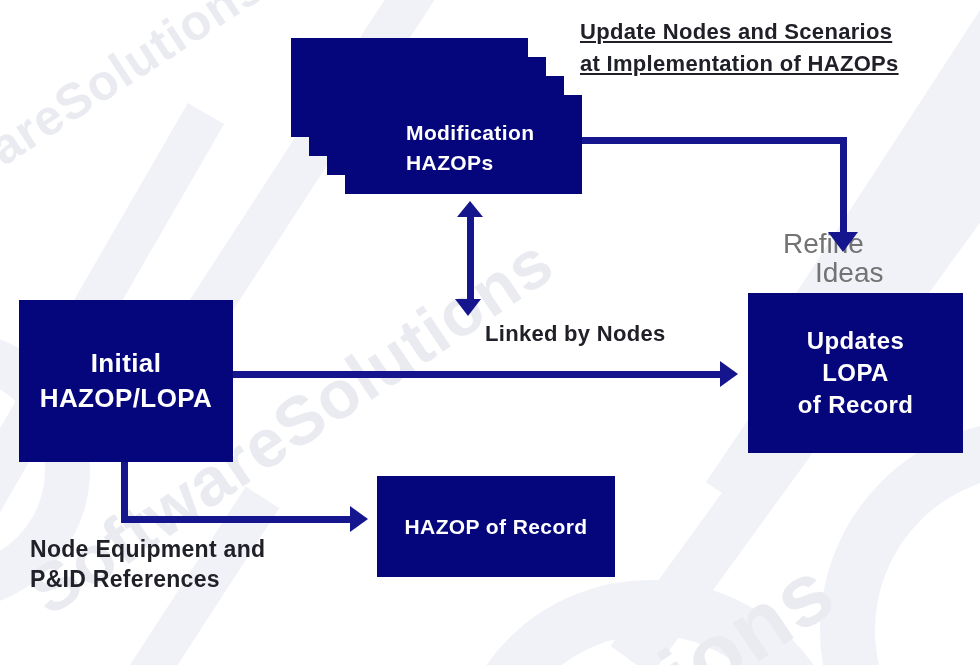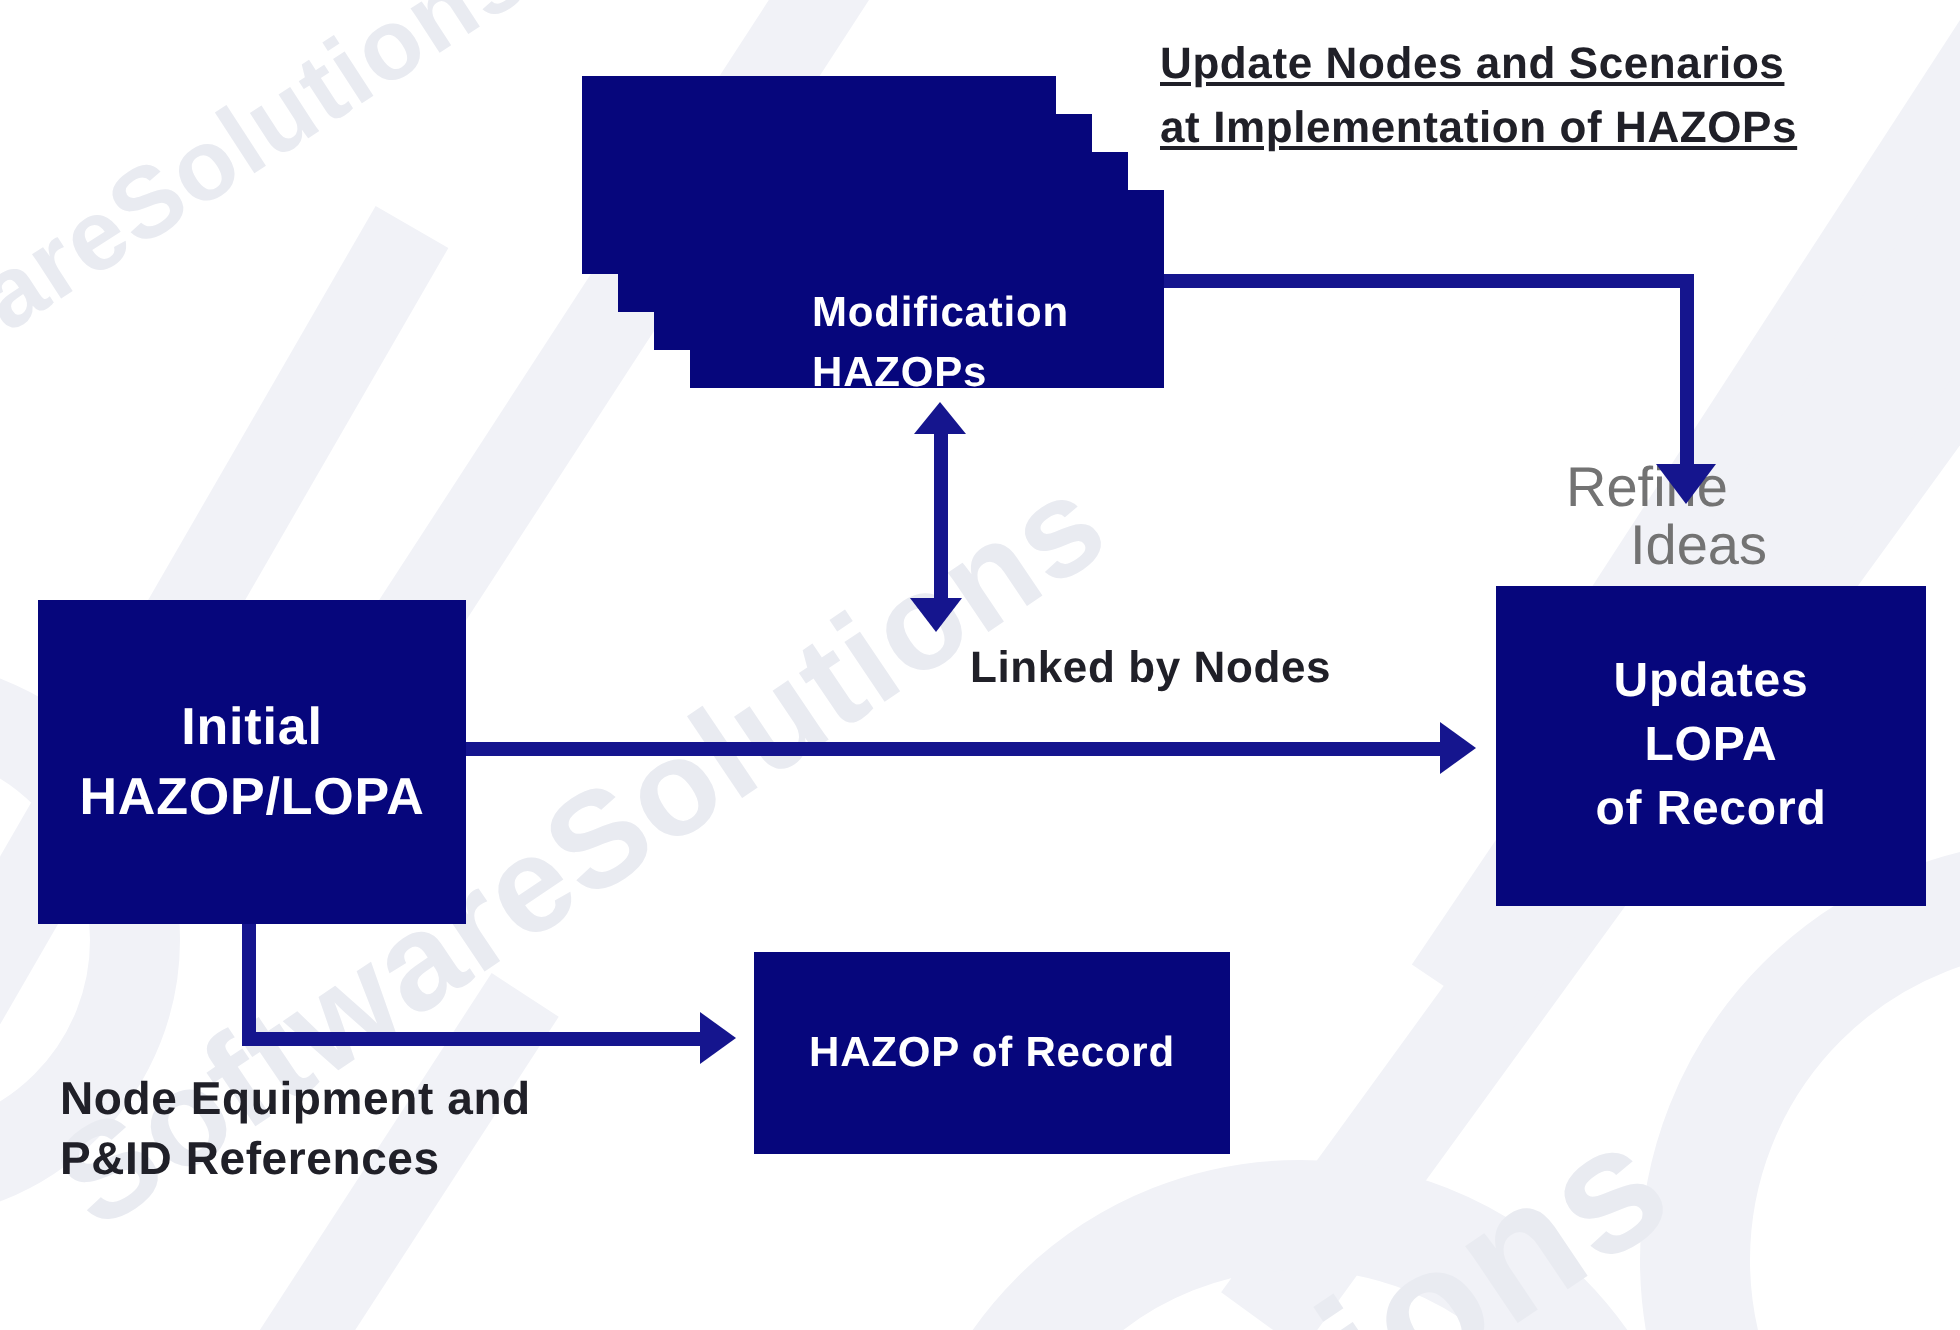--- a/index.html
+++ b/index.html
@@ -19,21 +19,21 @@
     position:absolute;color:#737373;font-size:28px;font-weight:400;
     white-space:nowrap;z-index:2;
   }
   
   .navy{background:#06067c;}
   .box{position:absolute;box-sizing:border-box;z-index:5;}
   .box-label{
     color:#ffffff;font-weight:bold;letter-spacing:0.4px;
   }
   .stack-box{position:absolute;width:237px;height:99px;z-index:4;}
-  .mod-text{position:absolute;left:406px;top:118px;z-index:6;font-size:21px;line-height:30px;margin-top:24px;}
+  .mod-text{position:absolute;left:406px;top:118px;z-index:6;font-size:21px;line-height:30px;}
   .initial-box{left:19px;top:300px;width:214px;height:162px;display:flex;flex-direction:column;
     justify-content:center;font-size:26px;line-height:35px;text-align:center;}
   .updates-box{left:748px;top:293px;width:215px;height:160px;display:flex;flex-direction:column;
     align-items:center;justify-content:center;font-size:24px;line-height:32px;text-align:center;}
   .record-box{left:377px;top:476px;width:238px;height:101px;display:flex;
     align-items:center;justify-content:center;font-size:21px;}
   
   .shaft{position:absolute;background:#15158e;z-index:7;}
   .ah{position:absolute;width:0;height:0;z-index:7;}
   .ah-right{border-top:13px solid transparent;border-bottom:13px solid transparent;border-left:18px solid #15158e;}

